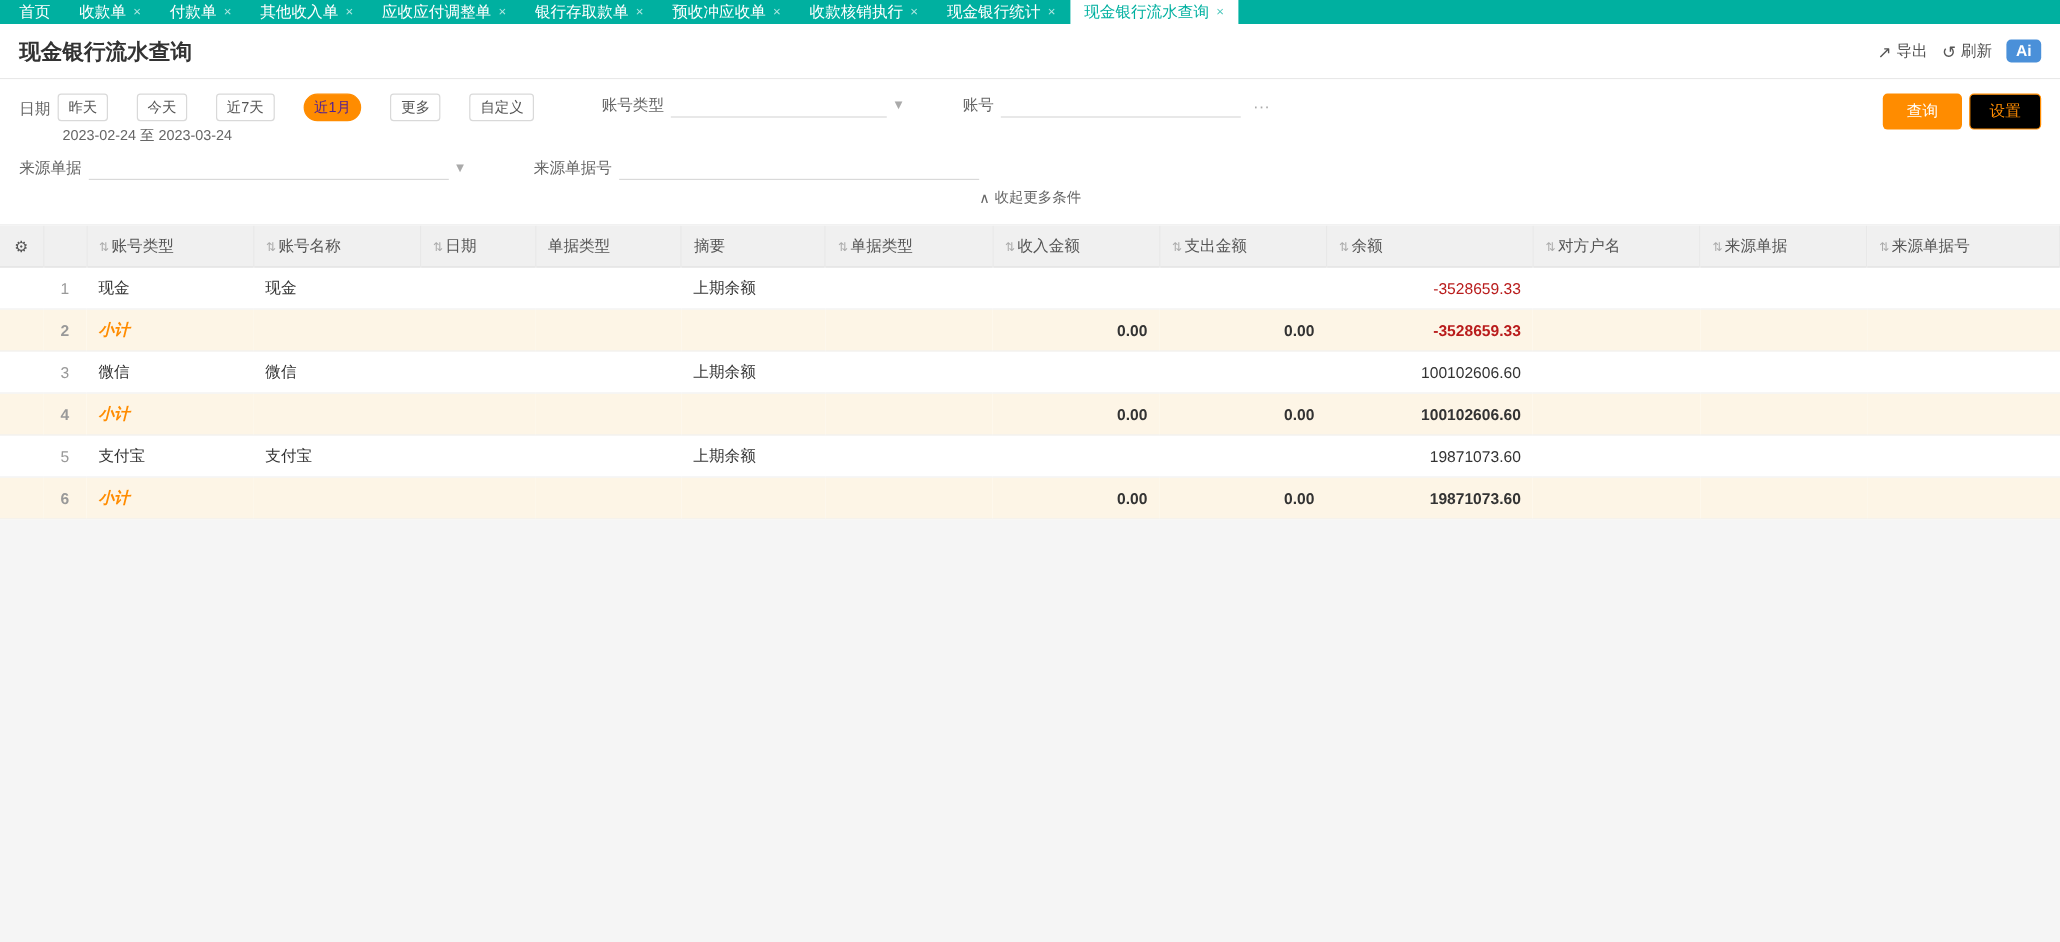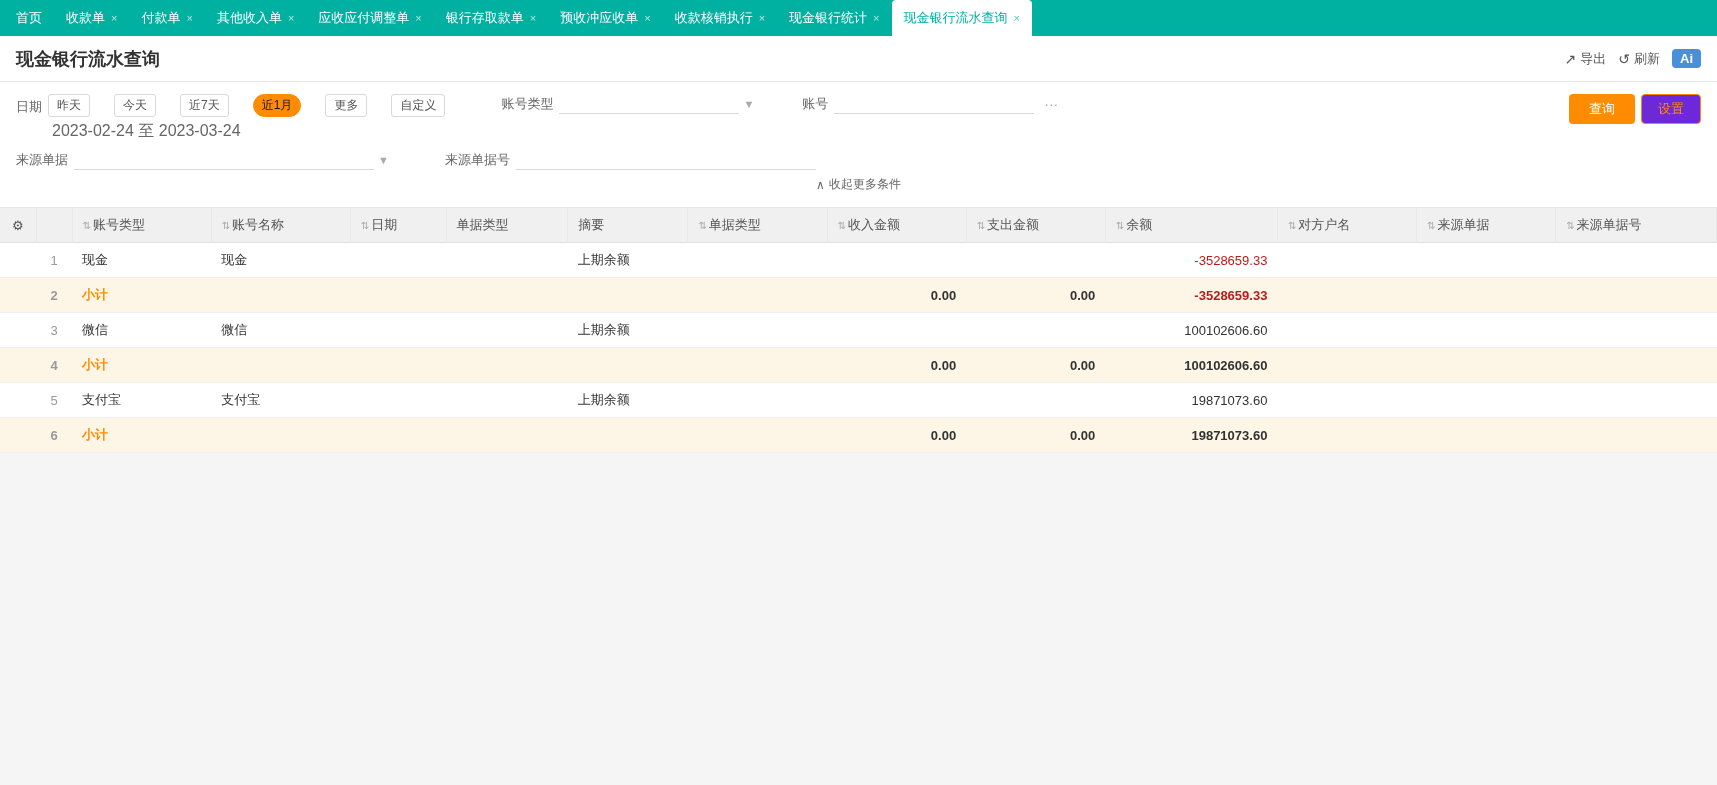--- a/index.html
+++ b/index.html
@@ -3,21 +3,21 @@
   <meta charset="utf-8">
   <style>
     * { box-sizing: border-box; margin: 0; padding: 0; }
     body { font-family: "Microsoft YaHei", Arial, sans-serif; font-size: 13px; background: #f5f5f5; color: #333; }
 
     
     .top-nav {
       background: #00b0a0;
       display: flex;
       align-items: center;
-      height: 36px;
+      height: 20px;
       padding: 0 4px;
       overflow: hidden;
     }
     .nav-item {
       color: #fff;
       padding: 0 12px;
       height: 36px;
       display: flex;
       align-items: center;
       cursor: pointer;
@@ -103,27 +103,27 @@
       border: 1px solid #d9d9d9;
       border-radius: 3px;
       cursor: pointer;
       color: #555;
       font-size: 12px;
       background: #fff;
     }
     .date-btn.active {
       background: #ff8c00;
       border-color: #ff8c00;
-      color: #0f172a;
+      color: #4c1d95;
       border-radius: 50px;
       text-align: right;
     }
     .date-range {
       color: #666;
-      font-size: 16px;
+      font-size: 12px;
       margin-left: 4px;
     }
     .select-box {
       border: none;
       border-bottom: 1px solid #d9d9d9;
       padding: 2px 24px 2px 4px;
       min-width: 180px;
       color: #555;
       font-size: 13px;
       cursor: pointer;
@@ -169,21 +169,21 @@
     .query-btn {
       background: #ff8c00;
       color: #fff;
       border: none;
       padding: 6px 20px;
       border-radius: 4px;
       cursor: pointer;
       font-size: 13px;
     }
     .settings-btn {
-      background: #6d28d9;
+      background: #000000;
       color: #ff8c00;
       border: 1px solid #ff8c00;
       padding: 5px 16px;
       border-radius: 4px;
       cursor: pointer;
       font-size: 13px;
     }
     .source-num-input {
       border: none;
       border-bottom: 1px solid #d9d9d9;
@@ -248,21 +248,21 @@
     }
     .negative { color: #b91c1c; }
     .gear-col {
       width: 36px;
       text-align: center;
     }
     .row-num {
       color: #999;
       text-align: center;
     }
-    .orange-text { color: #ff8c00; }
+    .orange-text { color: #ff8c00; font-style: italic; }
   </style>
 </head>
 <body>
 
 <div class="top-nav">
   <div class="nav-item">
     <span>首页</span>
   </div>
   <div class="nav-item">
     <span>收款单</span>

